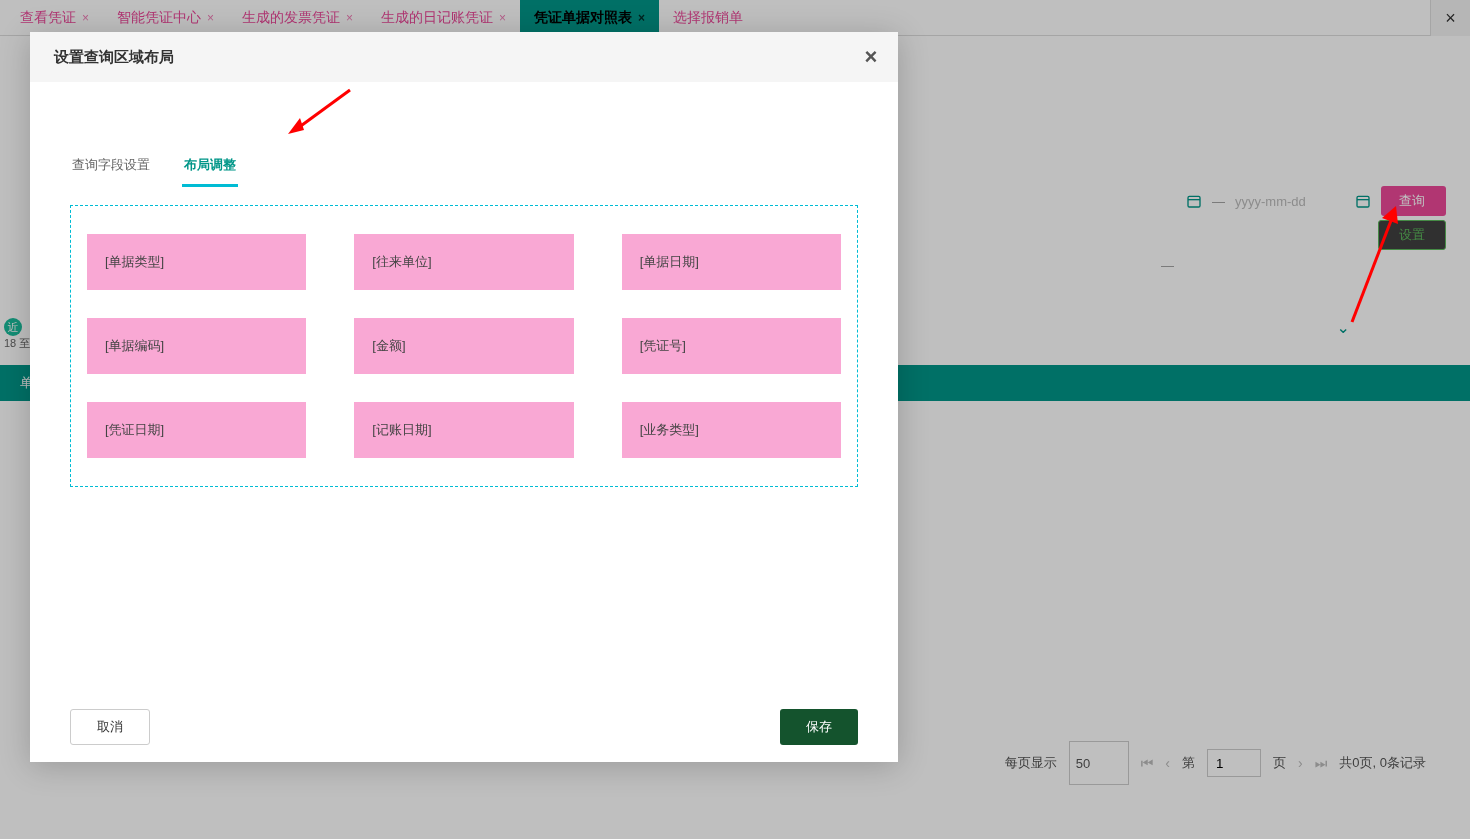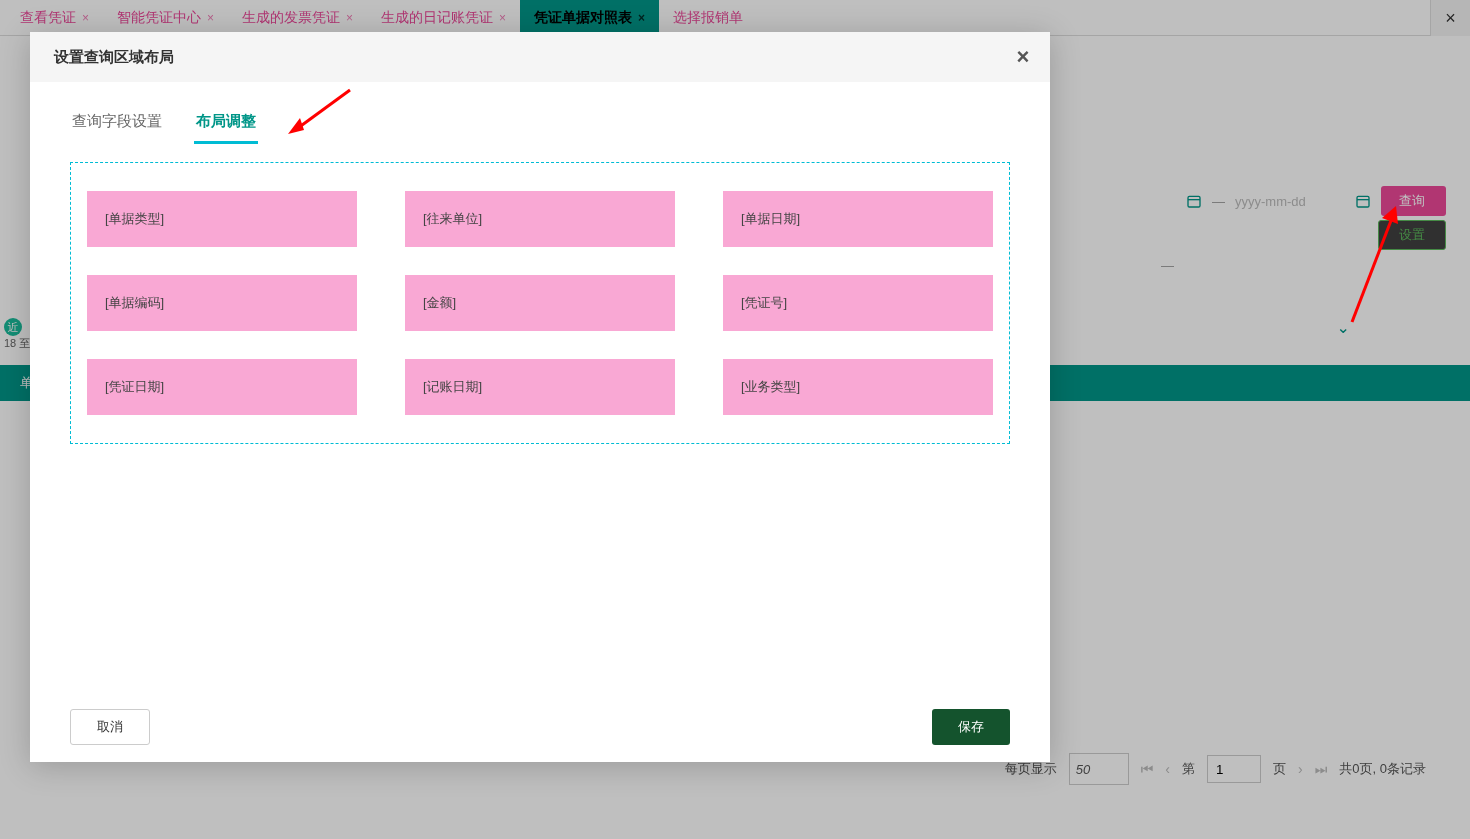--- a/index.html
+++ b/index.html
@@ -135,26 +135,25 @@
       bottom: 54px;
       right: 44px;
       display: flex;
       align-items: center;
       gap: 12px;
       color: #555;
       font-size: 13px;
     }
     .page-select {
       width: 60px;
-      height: 32px;
+      height: 44px;
       border: 1px solid #ccc;
       display: inline-flex;
       align-items: center;
       padding: 0 6px;
-      font-style: italic;
     }
     .page-input {
       width: 54px;
       height: 28px;
       border: 1px solid #ccc;
       padding: 0 8px;
     }
     .page-arrow { color: #bbb; cursor: pointer; font-size: 14px; }
     
     
@@ -162,21 +161,21 @@
       position: absolute;
       top: 0; left: 0; right: 0; bottom: 0;
       background: rgba(0,0,0,.25);
     }
     
     
     .modal {
       position: absolute;
       left: 30px;
       top: 32px;
-      width: 1020px;
+      width: 868px;
       height: 730px;
       background: #fff;
       box-shadow: 0 4px 30px rgba(0,0,0,.2);
       display: flex;
       flex-direction: column;
     }
     .modal-header {
       height: 50px;
       background: #f5f5f5;
       display: flex;
@@ -203,23 +202,24 @@
       padding: 24px 40px 0 40px;
       overflow: auto;
     }
     .inner-tabs {
       display: flex;
       gap: 30px;
       margin-bottom: 18px;
     }
     .inner-tab {
       padding: 6px 2px 10px 2px;
-      font-size: 15px;
+      font-size: 13px;
       color: #666;
       cursor: pointer;
+      margin-top: 44px;
     }
     .inner-tab.active {
       color: #009688;
       font-weight: bold;
       border-bottom: 3px solid #00bcd4;
     }
     
     .layout-zone {
       border: 1px dashed #00bcd4;
       padding: 28px 16px;

